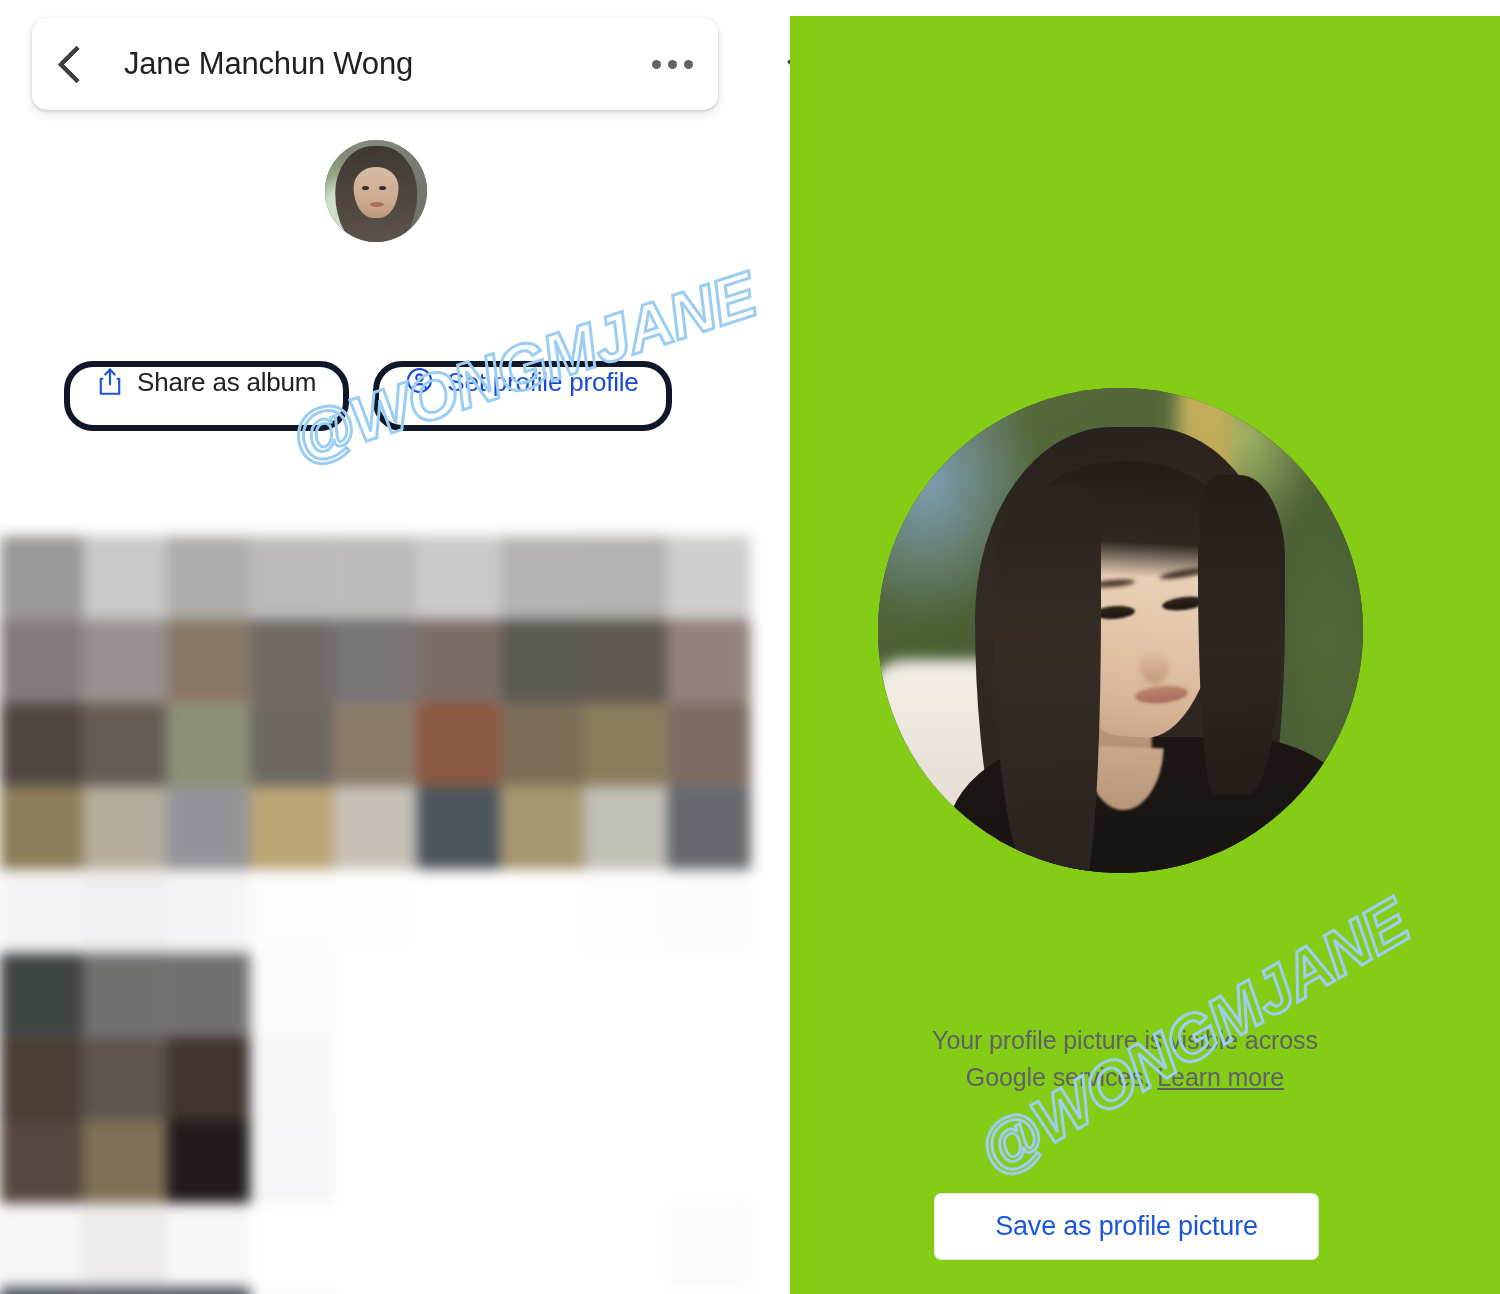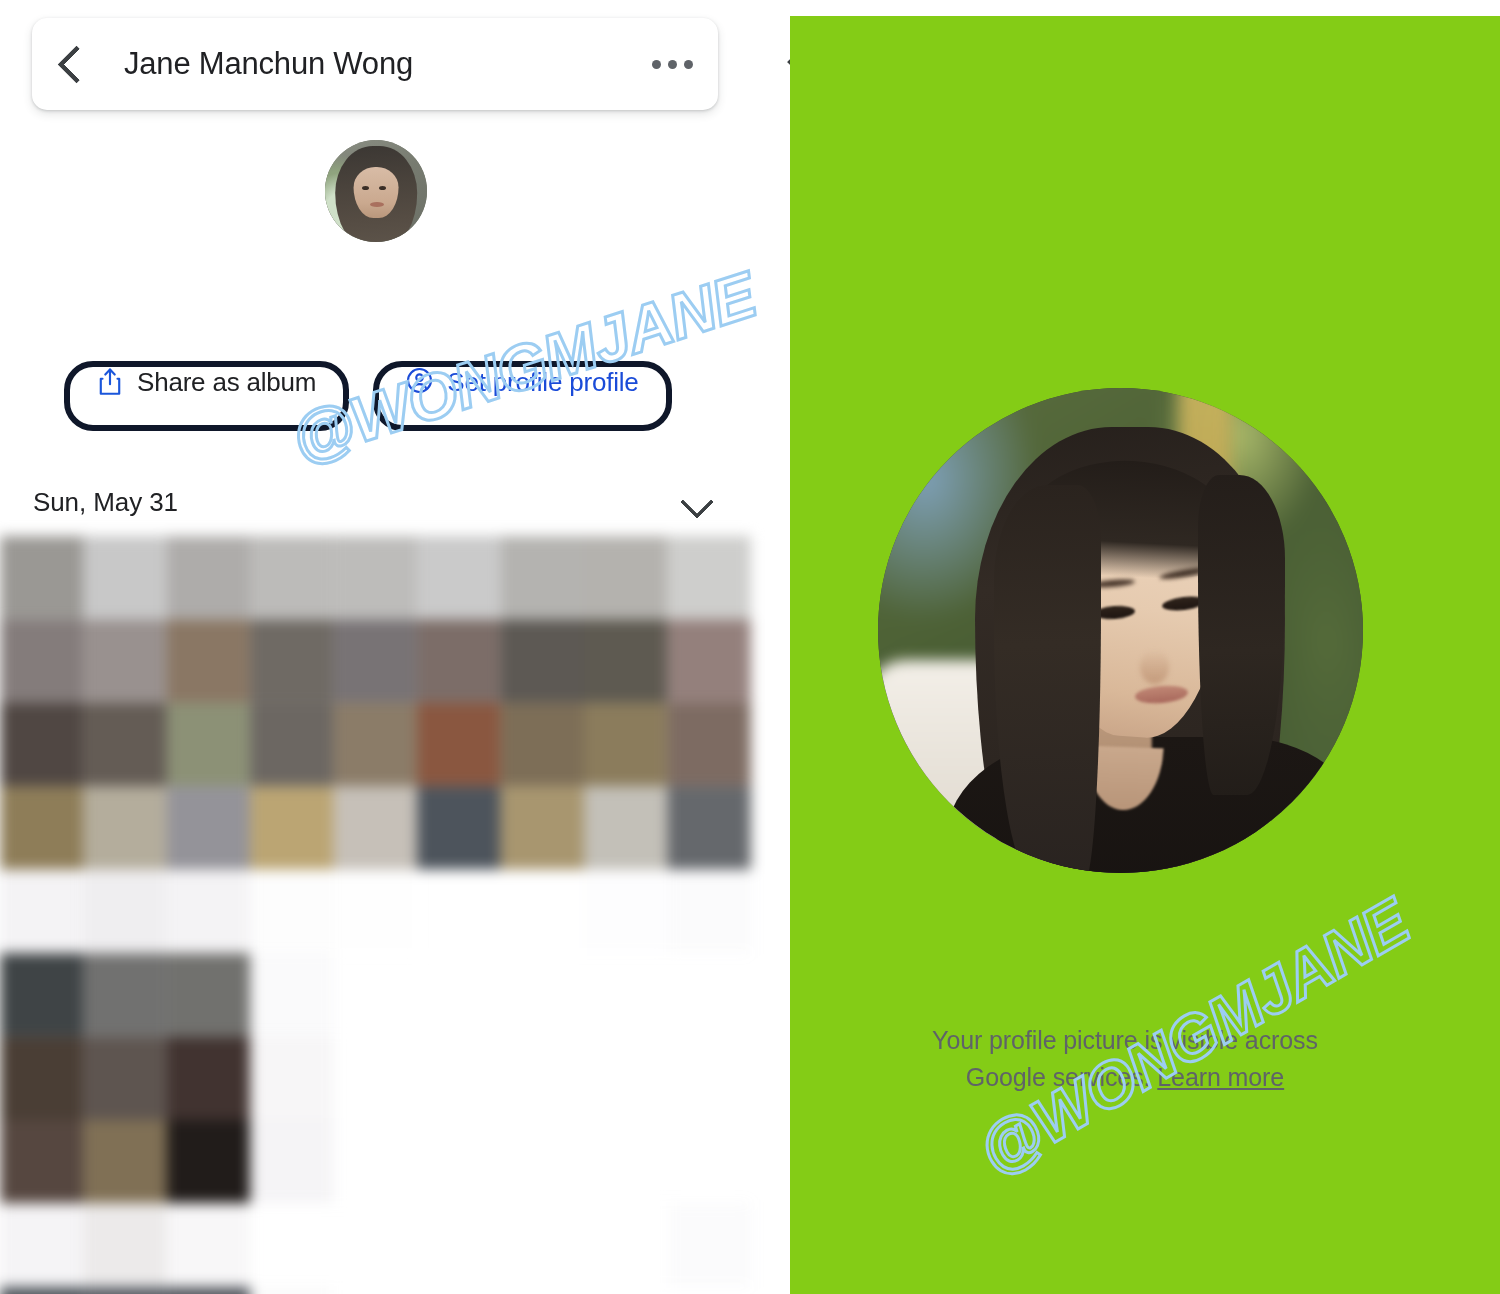--- a/index.html
+++ b/index.html
@@ -459,26 +459,20 @@
     <div class="chip">
       <svg width="27" height="27" viewBox="0 0 24 24">
         <circle cx="12" cy="12" r="10.2" stroke="#1a4bd8" stroke-width="1.9" fill="none"></circle>
         <circle cx="12" cy="9.4" r="2.9" stroke="#1a4bd8" stroke-width="1.9" fill="none"></circle>
         <path d="M5.9 19.4c1-2.7 3.3-4.2 6.1-4.2s5.1 1.5 6.1 4.2" stroke="#1a4bd8" stroke-width="1.9" fill="none" stroke-linecap="round"></path>
       </svg>
       <span class="chip-label blue">Set profile profile</span>
     </div>
   </div>
 
-  <div id="date-row">
-    <span id="date-label">Sun, May 31</span>
-    <span id="date-expand">
-      <span class="chev-down"></span>
-    </span>
-  </div>
 
   <div id="photo-grid">
       <div class="cell" style="background: rgb(154, 152, 148);"></div>
       <div class="cell" style="background: rgb(200, 200, 200);"></div>
       <div class="cell" style="background: rgb(174, 172, 170);"></div>
       <div class="cell" style="background: rgb(188, 187, 185);"></div>
       <div class="cell" style="background: rgb(189, 188, 186);"></div>
       <div class="cell" style="background: rgb(202, 202, 202);"></div>
       <div class="cell" style="background: rgb(180, 179, 176);"></div>
       <div class="cell" style="background: rgb(180, 178, 174);"></div>
@@ -588,16 +582,19 @@
     <span class="hair-front-l"></span>
     <span class="hair-front-r"></span>
   </div>
 
   <div id="visibility-note">
     <span>Your profile picture is visible</span>
     <span>across Google services.</span>
     <a id="learn-more">Learn more</a>
   </div>
 
+  <div id="save-btn">
+    <span>Save as profile picture</span>
+  </div>
 </div>
 
 <div class="watermark" id="wm-1">@WONGMJANE</div>
 <div class="watermark" id="wm-2">@WONGMJANE</div>
 
 </body></html>

